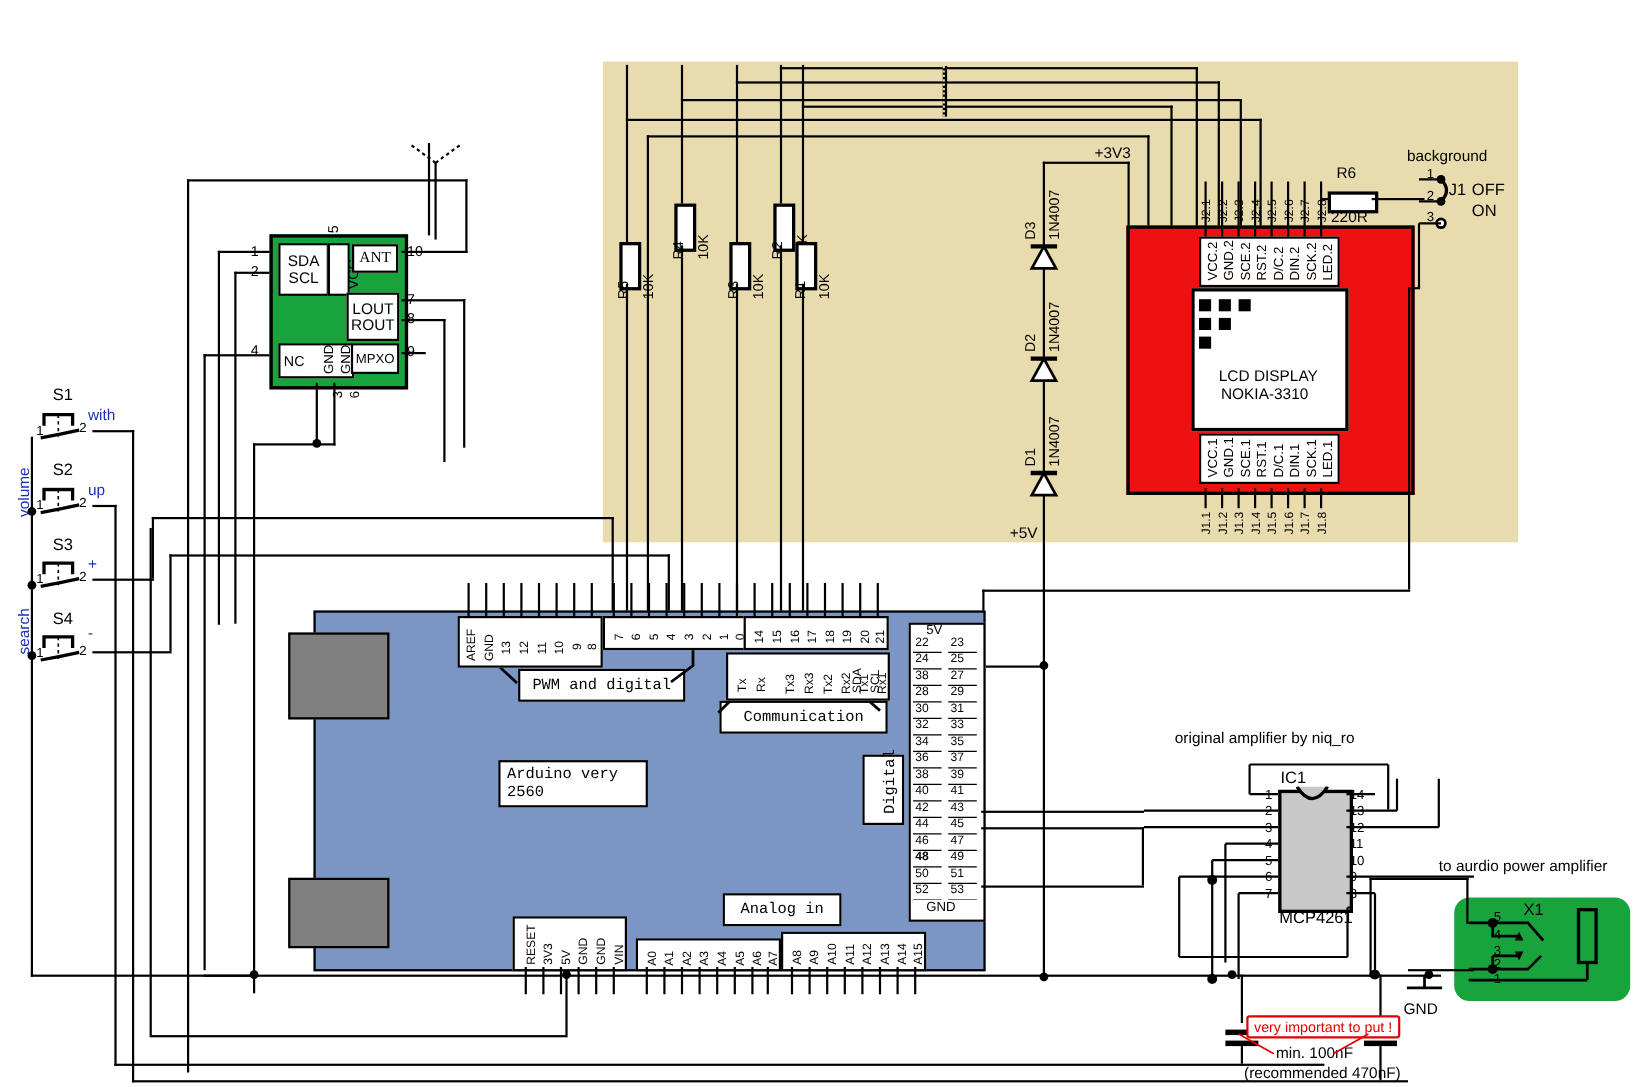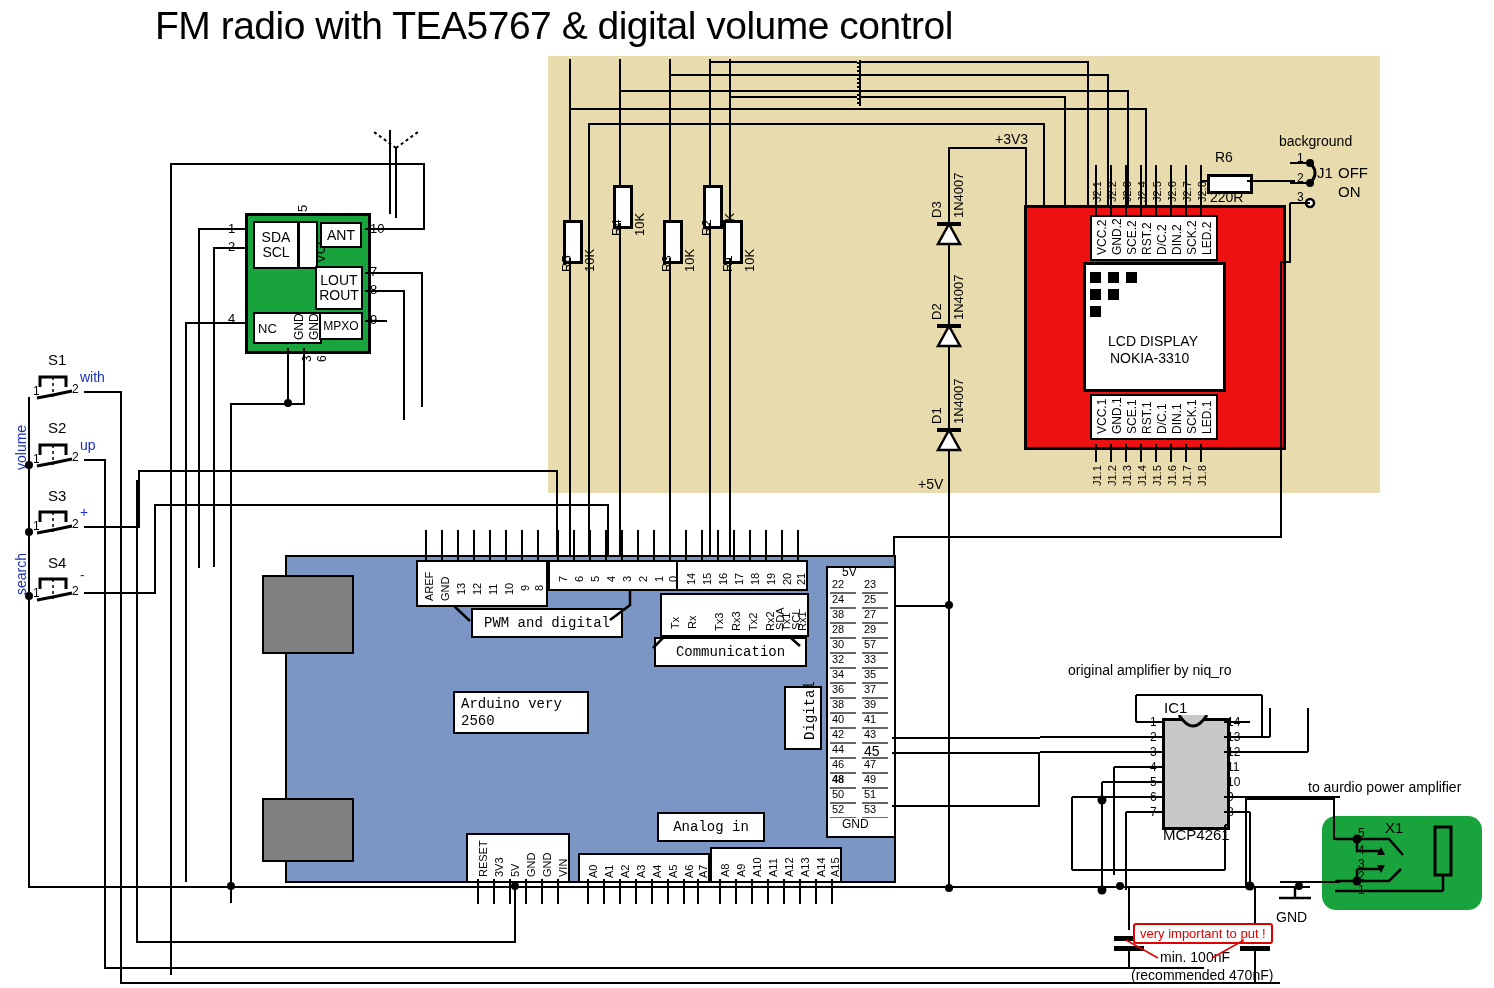--- a/index.html
+++ b/index.html
@@ -40,21 +40,20 @@
   .pinblk{background:#fff;border:2px solid #000;}
   .annot{border:2px solid #e00000;color:#e00000;background:#fff;
          font-size:13px;padding:1px 5px;white-space:nowrap;border-radius:3px;}
   .pixsq{background:#000;position:absolute;}
 </style>
 </head>
 <body>
 
 <div id="root">
 
-  <div class="abs t" id="title">FM radio with TEA5767 &amp; digital volume control</div>
 
   <div class="abs beige" style="left:548px;top:56px;width:322px;height:437px;"></div>
   <div class="abs beige" style="left:870px;top:56px;width:510px;height:437px;"></div>
 
   <div class="abs" style="left:356px;top:118px;width:80px;height:100px;">
     <svg width="80" height="100" viewBox="0 0 80 100">
       <line x1="40" y1="30" x2="40" y2="100" stroke="#000" stroke-width="2"></line>
       <line x1="40" y1="30" x2="18" y2="14" stroke="#000" stroke-width="2" stroke-dasharray="3,3"></line>
       <line x1="40" y1="30" x2="62" y2="14" stroke="#000" stroke-width="2" stroke-dasharray="3,3"></line>
     </svg>
@@ -62,21 +61,21 @@
 
   <div class="abs tea" style="left:245px;top:213px;width:120px;height:135px;"></div>
 
   <div class="abs teapin" style="left:253px;top:221px;width:42px;height:44px;flex-direction:column;line-height:1.05;">
     <span>SDA</span>
     <span>SCL</span>
   </div>
   <div class="abs teapin" style="left:298px;top:221px;width:16px;height:44px;">
     <span class="rot" style="position:absolute;left:13px;top:40px;font-size:13px;">VCC</span>
   </div>
-  <div class="abs teapin" style="left:320px;top:222px;width:38px;height:22px;">
+  <div class="abs teapin" style="left:320px;top:222px;width:38px;height:22px;font-family:Liberation Serif, serif;">
     <span>ANT</span>
   </div>
   <div class="abs teapin" style="left:315px;top:266px;width:44px;height:40px;flex-direction:column;line-height:1.05;">
     <span>LOUT</span>
     <span>ROUT</span>
   </div>
   <div class="abs teapin" style="left:253px;top:312px;width:62px;height:28px;justify-content:flex-start;padding-left:3px;">
     <span style="font-size:13px;">NC</span>
     <span class="rot" style="position:absolute;left:37px;top:26px;font-size:12px;">GND</span>
     <span class="rot" style="position:absolute;left:52px;top:26px;font-size:12px;">GND</span>
@@ -548,35 +547,35 @@
     </svg>
     <span class="t" style="position:absolute;left:6px;top:1px;font-size:11px;">22</span>
     <span class="t" style="position:absolute;left:38px;top:1px;font-size:11px;">23</span>
     <span class="t" style="position:absolute;left:6px;top:16px;font-size:11px;">24</span>
     <span class="t" style="position:absolute;left:38px;top:16px;font-size:11px;">25</span>
     <span class="t" style="position:absolute;left:6px;top:31px;font-size:11px;">38</span>
     <span class="t" style="position:absolute;left:38px;top:31px;font-size:11px;">27</span>
     <span class="t" style="position:absolute;left:6px;top:46px;font-size:11px;">28</span>
     <span class="t" style="position:absolute;left:38px;top:46px;font-size:11px;">29</span>
     <span class="t" style="position:absolute;left:6px;top:61px;font-size:11px;">30</span>
-    <span class="t" style="position:absolute;left:38px;top:61px;font-size:11px;">57</span>
+    <span class="t" style="position:absolute;left:38px;top:61px;font-size:11px;">31</span>
     <span class="t" style="position:absolute;left:6px;top:76px;font-size:11px;">32</span>
     <span class="t" style="position:absolute;left:38px;top:76px;font-size:11px;">33</span>
     <span class="t" style="position:absolute;left:6px;top:91px;font-size:11px;">34</span>
     <span class="t" style="position:absolute;left:38px;top:91px;font-size:11px;">35</span>
     <span class="t" style="position:absolute;left:6px;top:106px;font-size:11px;">36</span>
     <span class="t" style="position:absolute;left:38px;top:106px;font-size:11px;">37</span>
     <span class="t" style="position:absolute;left:6px;top:121px;font-size:11px;">38</span>
     <span class="t" style="position:absolute;left:38px;top:121px;font-size:11px;">39</span>
     <span class="t" style="position:absolute;left:6px;top:136px;font-size:11px;">40</span>
     <span class="t" style="position:absolute;left:38px;top:136px;font-size:11px;">41</span>
     <span class="t" style="position:absolute;left:6px;top:151px;font-size:11px;">42</span>
     <span class="t" style="position:absolute;left:38px;top:151px;font-size:11px;">43</span>
     <span class="t" style="position:absolute;left:6px;top:166px;font-size:11px;">44</span>
-    <span class="t" style="position:absolute;left:38px;top:166px;font-size:14px;text-align:center;">45</span>
+    <span class="t" style="position:absolute;left:38px;top:166px;font-size:11px;text-align:center;">45</span>
     <span class="t" style="position:absolute;left:6px;top:181px;font-size:11px;">46</span>
     <span class="t" style="position:absolute;left:38px;top:181px;font-size:11px;">47</span>
     <span class="t" style="position:absolute;left:6px;top:196px;font-size:11px;font-weight:bold;">48</span>
     <span class="t" style="position:absolute;left:38px;top:196px;font-size:11px;">49</span>
     <span class="t" style="position:absolute;left:6px;top:211px;font-size:11px;">50</span>
     <span class="t" style="position:absolute;left:38px;top:211px;font-size:11px;">51</span>
     <span class="t" style="position:absolute;left:6px;top:226px;font-size:11px;">52</span>
     <span class="t" style="position:absolute;left:38px;top:226px;font-size:11px;">53</span>
   </div>
 

